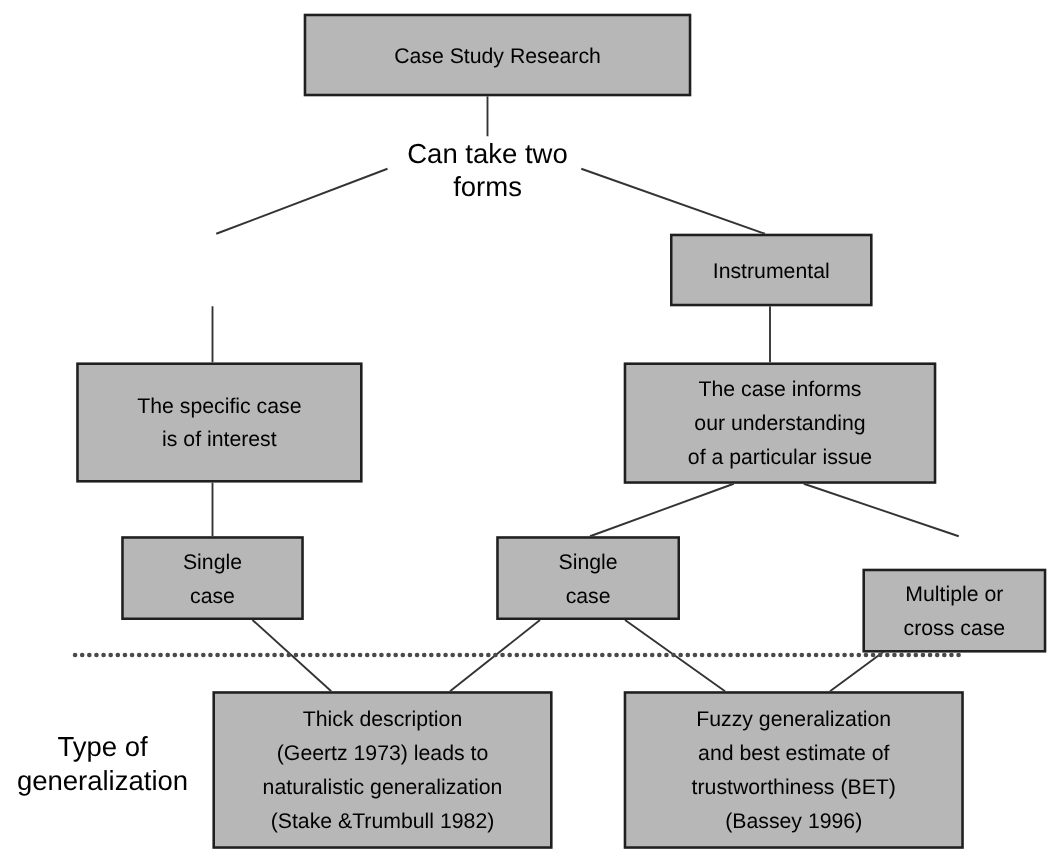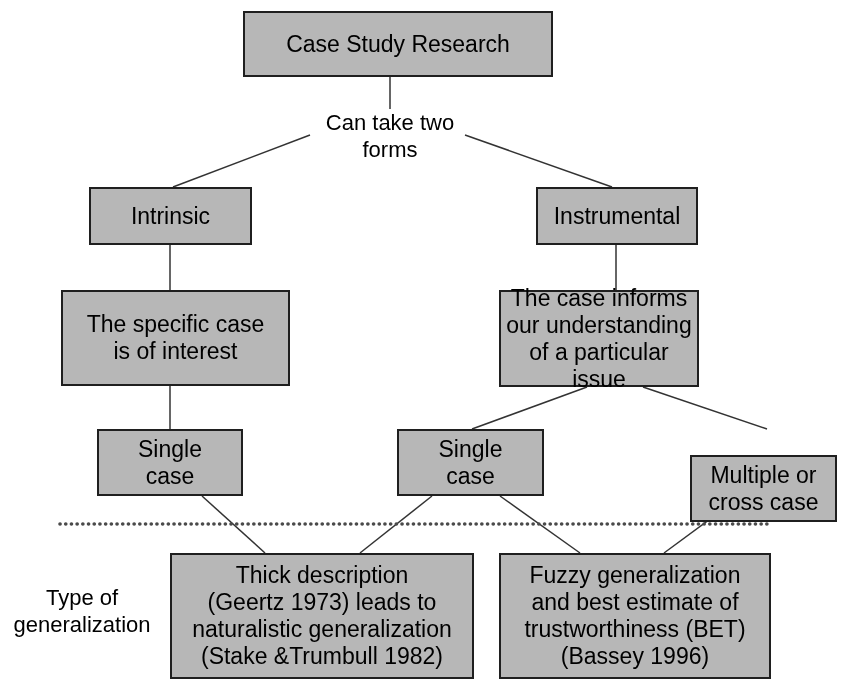--- a/index.html
+++ b/index.html
@@ -38,40 +38,40 @@
   .node {
     position: absolute;
     box-sizing: border-box;
     background: var(--box-fill, #b7b7b7);
     border: 2px solid var(--box-border, #1f1f1f);
     display: flex;
     align-items: center;
     justify-content: center;
     text-align: center;
     white-space: pre-line;
-    font-size: 23px;
+    font-size: 17px;
     line-height: 27px;
   }
   .floating-label {
     position: absolute;
     text-align: center;
     white-space: pre-line;
     font-size: 22px;
     line-height: 27px;
   }
   
   .n-root         { left: 243px; top: 11px;  width: 310px; height: 66px; }
   .n-intrinsic    { left: 89px;  top: 187px; width: 163px; height: 58px; }
   .n-instrumental { left: 536px; top: 187px; width: 162px; height: 58px; }
   .n-specific     { left: 61px;  top: 290px; width: 229px; height: 96px; }
-  .n-informs      { left: 499px; top: 290px; width: 200px; height: 97px; }
+  .n-informs      { left: 499px; top: 290px; width: 250px; height: 97px; }
   .n-single1      { left: 97px;  top: 429px; width: 146px; height: 67px; }
   .n-single2      { left: 397px; top: 429px; width: 147px; height: 67px; }
   .n-multiple     { left: 690px; top: 455px; width: 147px; height: 67px; }
-  .n-thick        { left: 170px; top: 553px; width: 304px; height: 126px; text-align: center; }
+  .n-thick        { left: 170px; top: 553px; width: 272px; height: 126px; text-align: center; }
   .n-fuzzy        { left: 499px; top: 553px; width: 272px; height: 126px; }
   .l-cantake      { left: 290px; top: 109px; width: 200px; }
   .l-typeof       { left: 2px;   top: 584px; width: 160px; }
 </style>
 </head>
 <body>
 
 <div class="canvas">
 
   <svg class="edges" viewBox="0 0 850 687" xmlns="http://www.w3.org/2000/svg">
@@ -88,21 +88,20 @@
     <line class="connector" x1="500" y1="496" x2="580" y2="553"></line>
     <line class="connector" x1="740" y1="497" x2="664" y2="553"></line>
     <line class="dotted-line" x1="60" y1="524" x2="772" y2="524"></line>
   </svg>
 
   <div class="node n-root">Case Study Research</div>
 
   <div class="floating-label l-cantake">Can take two
 forms</div>
 
-  <div class="node n-intrinsic">Intrinsic</div>
 
   <div class="node n-specific">The specific case
 is of interest</div>
 
   <div class="node n-instrumental">Instrumental</div>
 
   <div class="node n-informs">The case informs
 our understanding
 of a particular issue</div>
 

